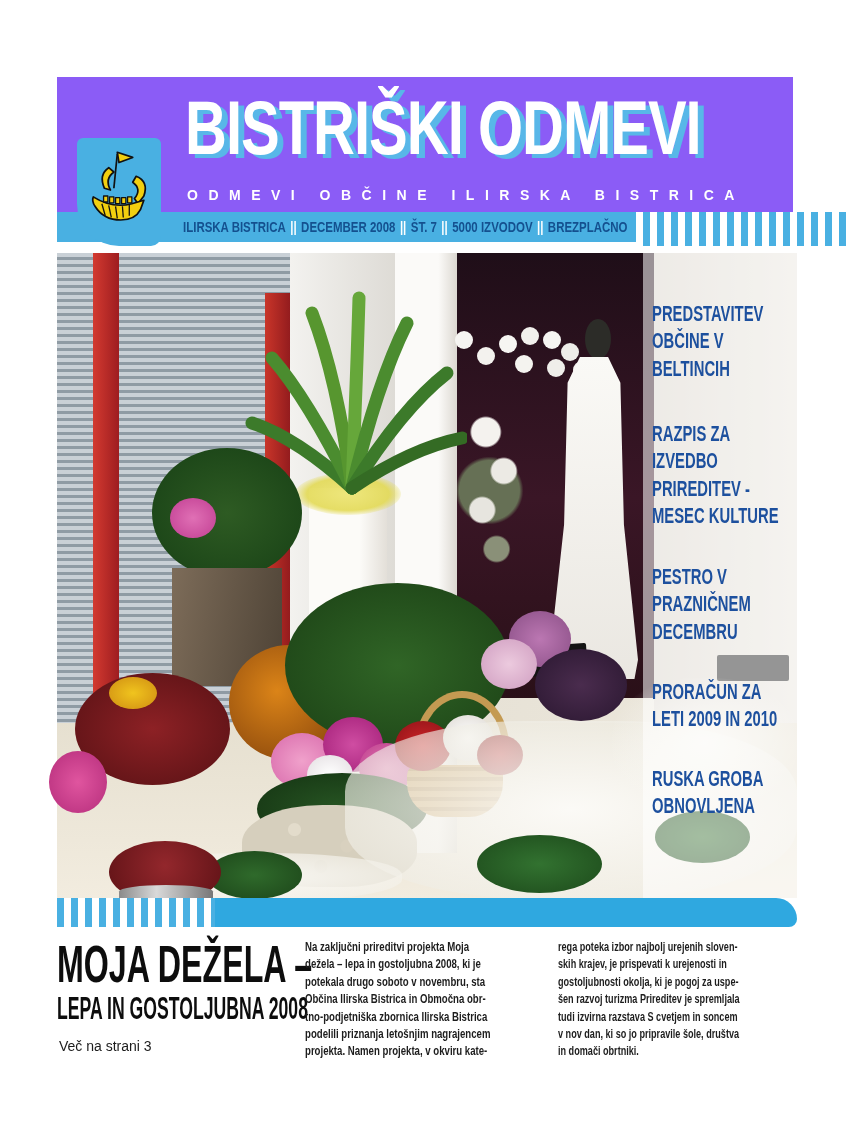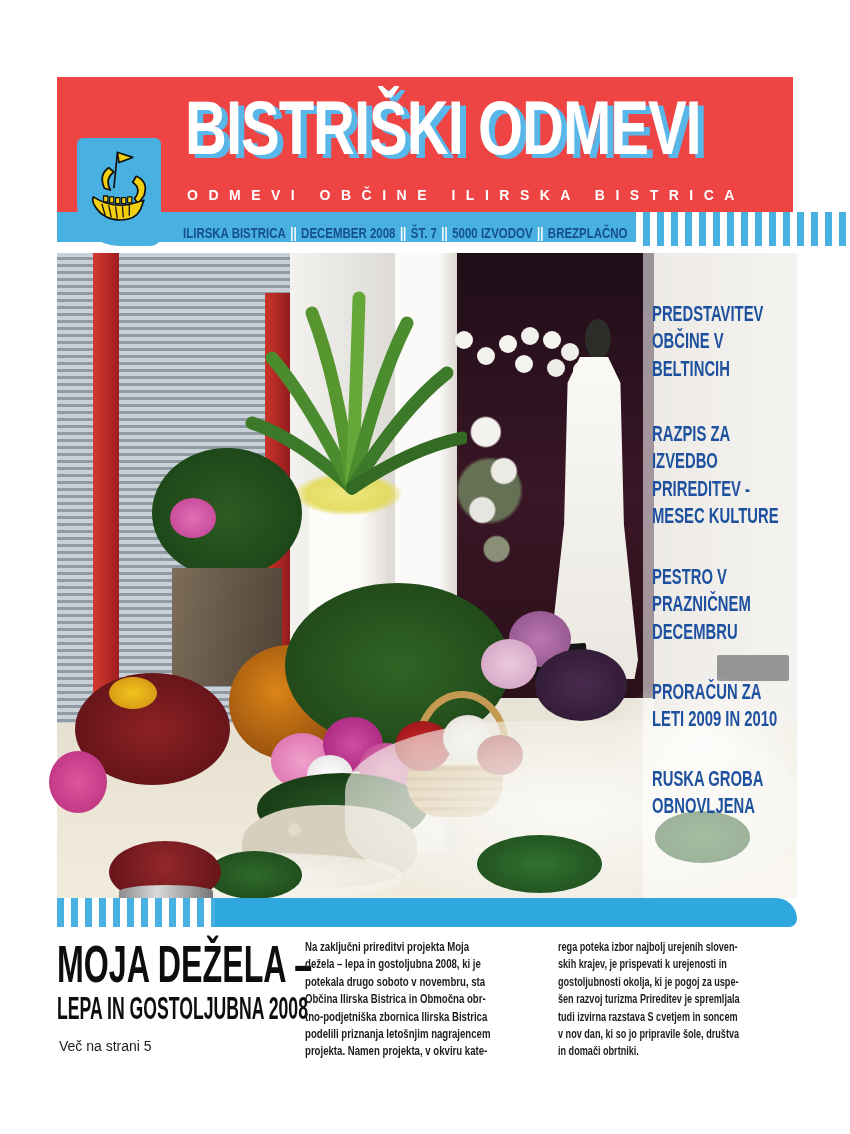--- a/index.html
+++ b/index.html
@@ -1,30 +1,30 @@
 <!DOCTYPE html>
 <html><head>
 <meta charset="utf-8">
 <style>
   html,body{margin:0;padding:0;background:#ffffff;}
   .page{position:relative;width:850px;height:1134px;background:#ffffff;overflow:hidden;
         font-family:"Liberation Sans",sans-serif;}
   .abs{position:absolute;}
 
   
-  .header-box{left:57px;top:77px;width:736px;height:135px;background:#ef4444;}
+  .header-box{left:57px;top:77px;width:736px;height:135px;background:#8b5cf6;}
   .main-title{left:128px;top:12px;color:#ffffff;font-weight:bold;font-size:58px;line-height:1;
               letter-spacing:-1px;white-space:nowrap;transform:scale(1,1.32);transform-origin:left top;
               text-shadow:6px 3px 0 #58B7E8;}
   .subtitle{left:130px;bottom:9px;color:#ffffff;font-weight:bold;font-size:14px;
             letter-spacing:10.5px;white-space:nowrap;}
   .logo{left:77px;top:138px;width:84px;height:108px;background:#49B0E2;
         border-radius:6px 6px 10px 42px;z-index:5;display:flex;align-items:center;justify-content:center;}
   .issue-bar{left:57px;top:212px;width:579px;height:30px;background:#49B0E2;display:flex;
-             align-items:flex-end;}
+             align-items:center;}
   .issue-inner{display:flex;gap:6px;margin-left:126px;white-space:nowrap;font-weight:bold;
                font-size:15.5px;color:#14508F;transform:scale(0.74,1);transform-origin:left center;}
   .issue-inner .sep{color:#ffffff;}
   .vstripes{background:repeating-linear-gradient(90deg,#49B0E2 0 7px,#ffffff 7px 14px);}
   .header-stripes{left:643px;top:212px;width:207px;height:34px;}
 
   
   .photo{left:57px;top:253px;width:740px;height:645px;background:linear-gradient(110deg,#c3cad0 0%,#d9d7d0 32%,#e7e2d6 60%,#efeadf 100%);}
   .photo .sh{position:absolute;}
   .blinds{left:0;top:0;width:235px;height:470px;
@@ -213,21 +213,21 @@
 LETI 2009 IN 2010</div>
     <div class="cover-headline" style="top:512px;">RUSKA GROBA
 OBNOVLJENA</div>
   </div>
 
   <div class="abs vstripes bottom-stripes"></div>
   <div class="abs bottom-bar"></div>
 
   <div class="abs art-title1">MOJA DEŽELA –</div>
   <div class="abs art-title2">LEPA IN GOSTOLJUBNA 2008</div>
-  <div class="abs art-more">Več na strani 5</div>
+  <div class="abs art-more">Več na strani 3</div>
   <div class="abs body-col col1">Na zaključni prireditvi projekta Moja
 dežela – lepa in gostoljubna 2008, ki je
 potekala drugo soboto v novembru, sta
 Občina Ilirska Bistrica in Območna obr-
 tno-podjetniška zbornica Ilirska Bistrica
 podelili priznanja letošnjim nagrajencem
 projekta. Namen projekta, v okviru kate-</div>
   <div class="abs body-col col2">rega poteka izbor najbolj urejenih sloven-
 skih krajev, je prispevati k urejenosti in
 gostoljubnosti okolja, ki je pogoj za uspe-

